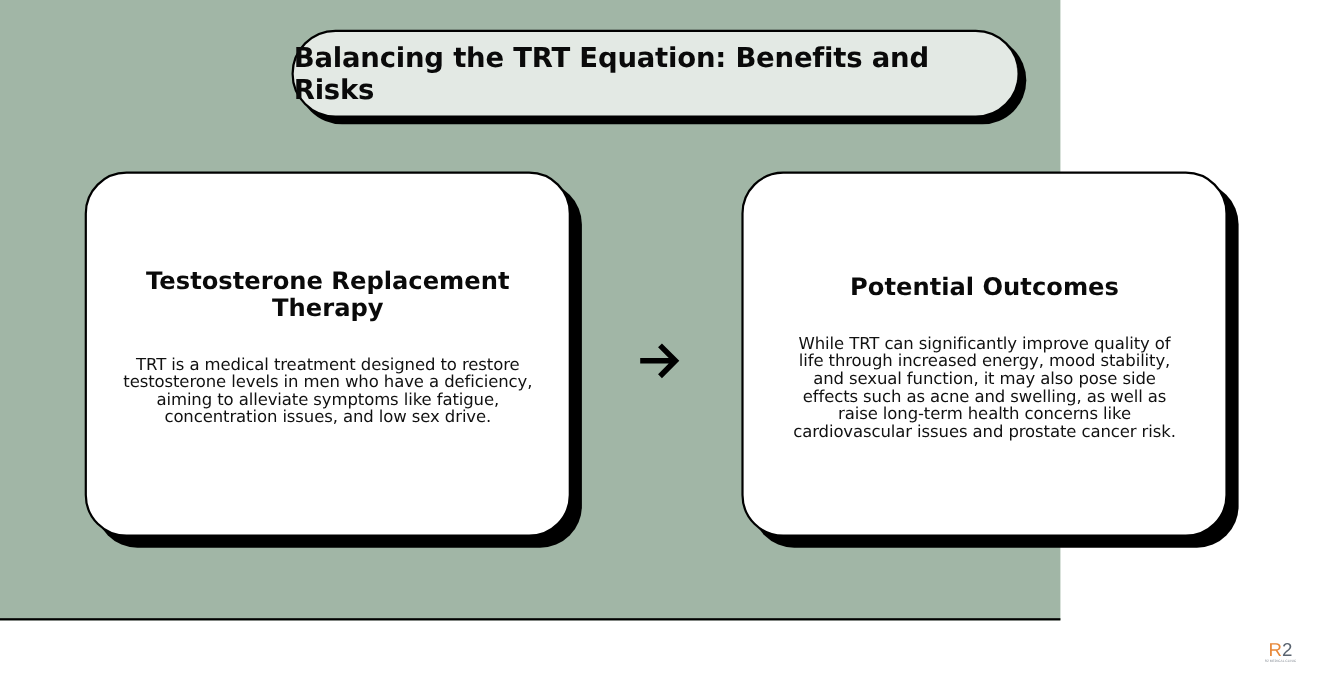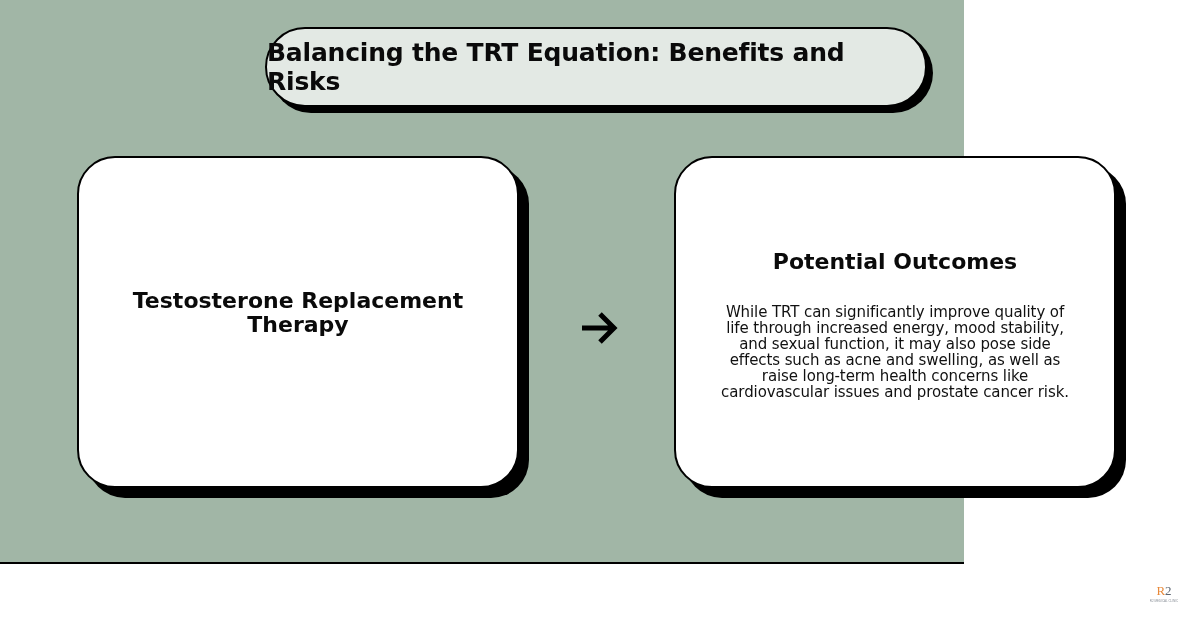--- a/index.html
+++ b/index.html
@@ -35,35 +35,36 @@
     }
     .card p {
       margin:12px; font-size:15px; line-height:16px; color:#111; letter-spacing:-0.1px;
     }
     .arrow {
       position:absolute; left:578px; top:306px; width:44px; height:44px;
     }
     .logo {
       position:absolute; left:1144px; top:582px; width:40px; height:26px; text-align:center;
     }
-    .logo .mark { font-size:13px; line-height:17px; font-family:Liberation Serif, serif; }
+    .logo .mark { font-size:17px; line-height:17px; font-family:Liberation Sans, sans-serif; }
     .logo .mark .r { color:#e8893a; }
     .logo .mark .two { color:#5a6470; }
     .logo .sub { font-size:3px; line-height:4px; color:#8a9098; font-family:"Liberation Sans", sans-serif; }
   </style>
 </head>
 <body>
 
 <div class="stage">
   <div class="title-pill">
     <h1>Balancing the TRT Equation: Benefits and Risks</h1>
   </div>
 
   <div class="card left">
     <h2>Testosterone Replacement Therapy</h2>
+    <p>TRT is a medical treatment designed to restore testosterone levels in men who have a deficiency, aiming to alleviate symptoms like fatigue, concentration issues, and low sex drive.</p>
   </div>
 
   <svg class="arrow" viewBox="0 0 44 44">
     <path d="M4 22 H36 M22 8 L36 22 L22 36" stroke="#000" stroke-width="5" fill="none" stroke-linecap="butt" stroke-linejoin="miter"></path>
   </svg>
 
   <div class="card right">
     <h2>Potential Outcomes</h2>
     <p>While TRT can significantly improve quality of life through increased energy, mood stability, and sexual function, it may also pose side effects such as acne and swelling, as well as raise long-term health concerns like cardiovascular issues and prostate cancer risk.</p>
   </div>

